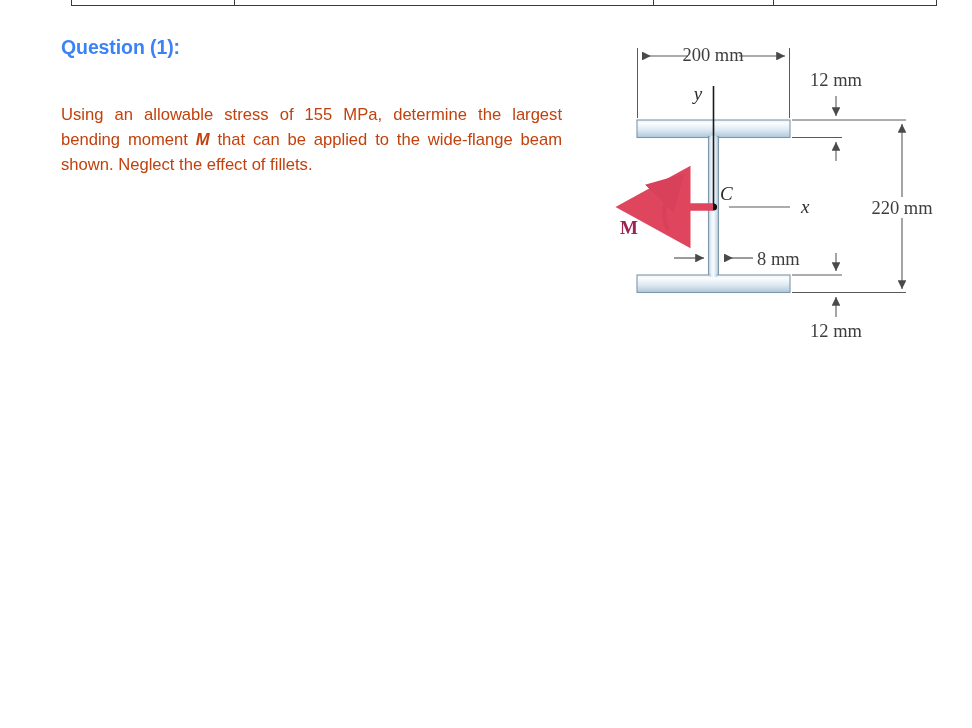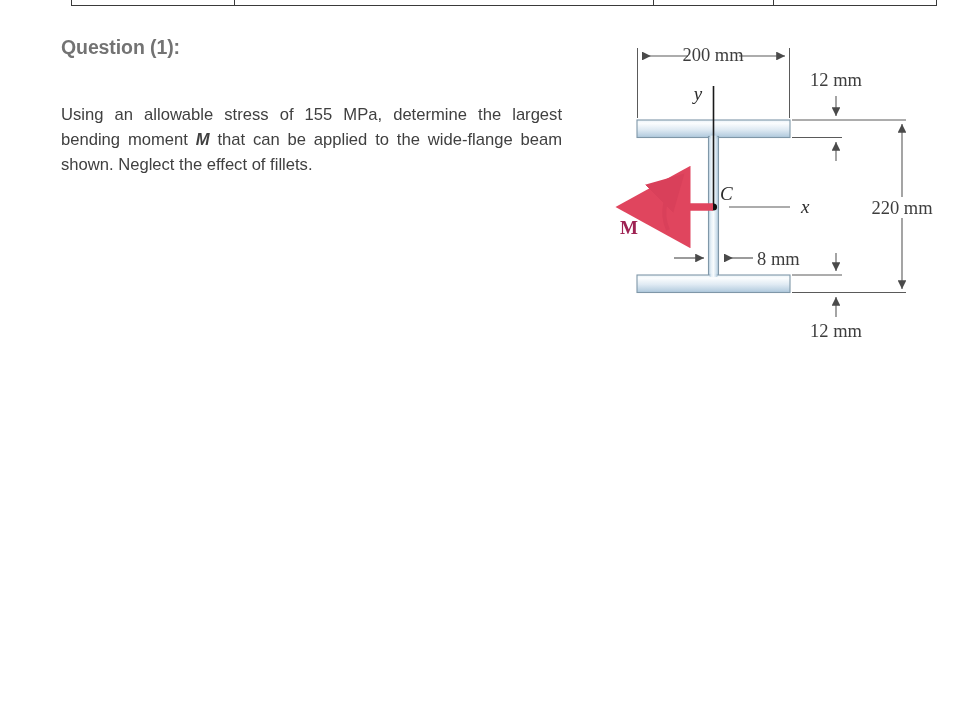--- a/index.html
+++ b/index.html
@@ -33,30 +33,30 @@
   .table-strip .vsep.c1 { left:162px; }
   .table-strip .vsep.c2 { left:581px; }
   .table-strip .vsep.c3 { left:701px; }
 
   
   .q-title {
     position:absolute;
     left:61px; top:36px;
     font-size:19.5px;
     font-weight:bold;
-    color:#737373;
+    color:#3b82f6;
     letter-spacing:-0.1px;
   }
   .q-body {
     position:absolute;
     left:61px; top:102px;
     width:501px;
     font-size:16.6px;
     line-height:25px;
-    color:#404040;
+    color:#c2410c;
     text-align:justify;
   }
   .q-body .bi { font-weight:bold; font-style:italic; }
 
   
   .figure {
     position:absolute;
     left:596px; top:34px;
     width:360px; height:320px;text-decoration:underline;
   }

